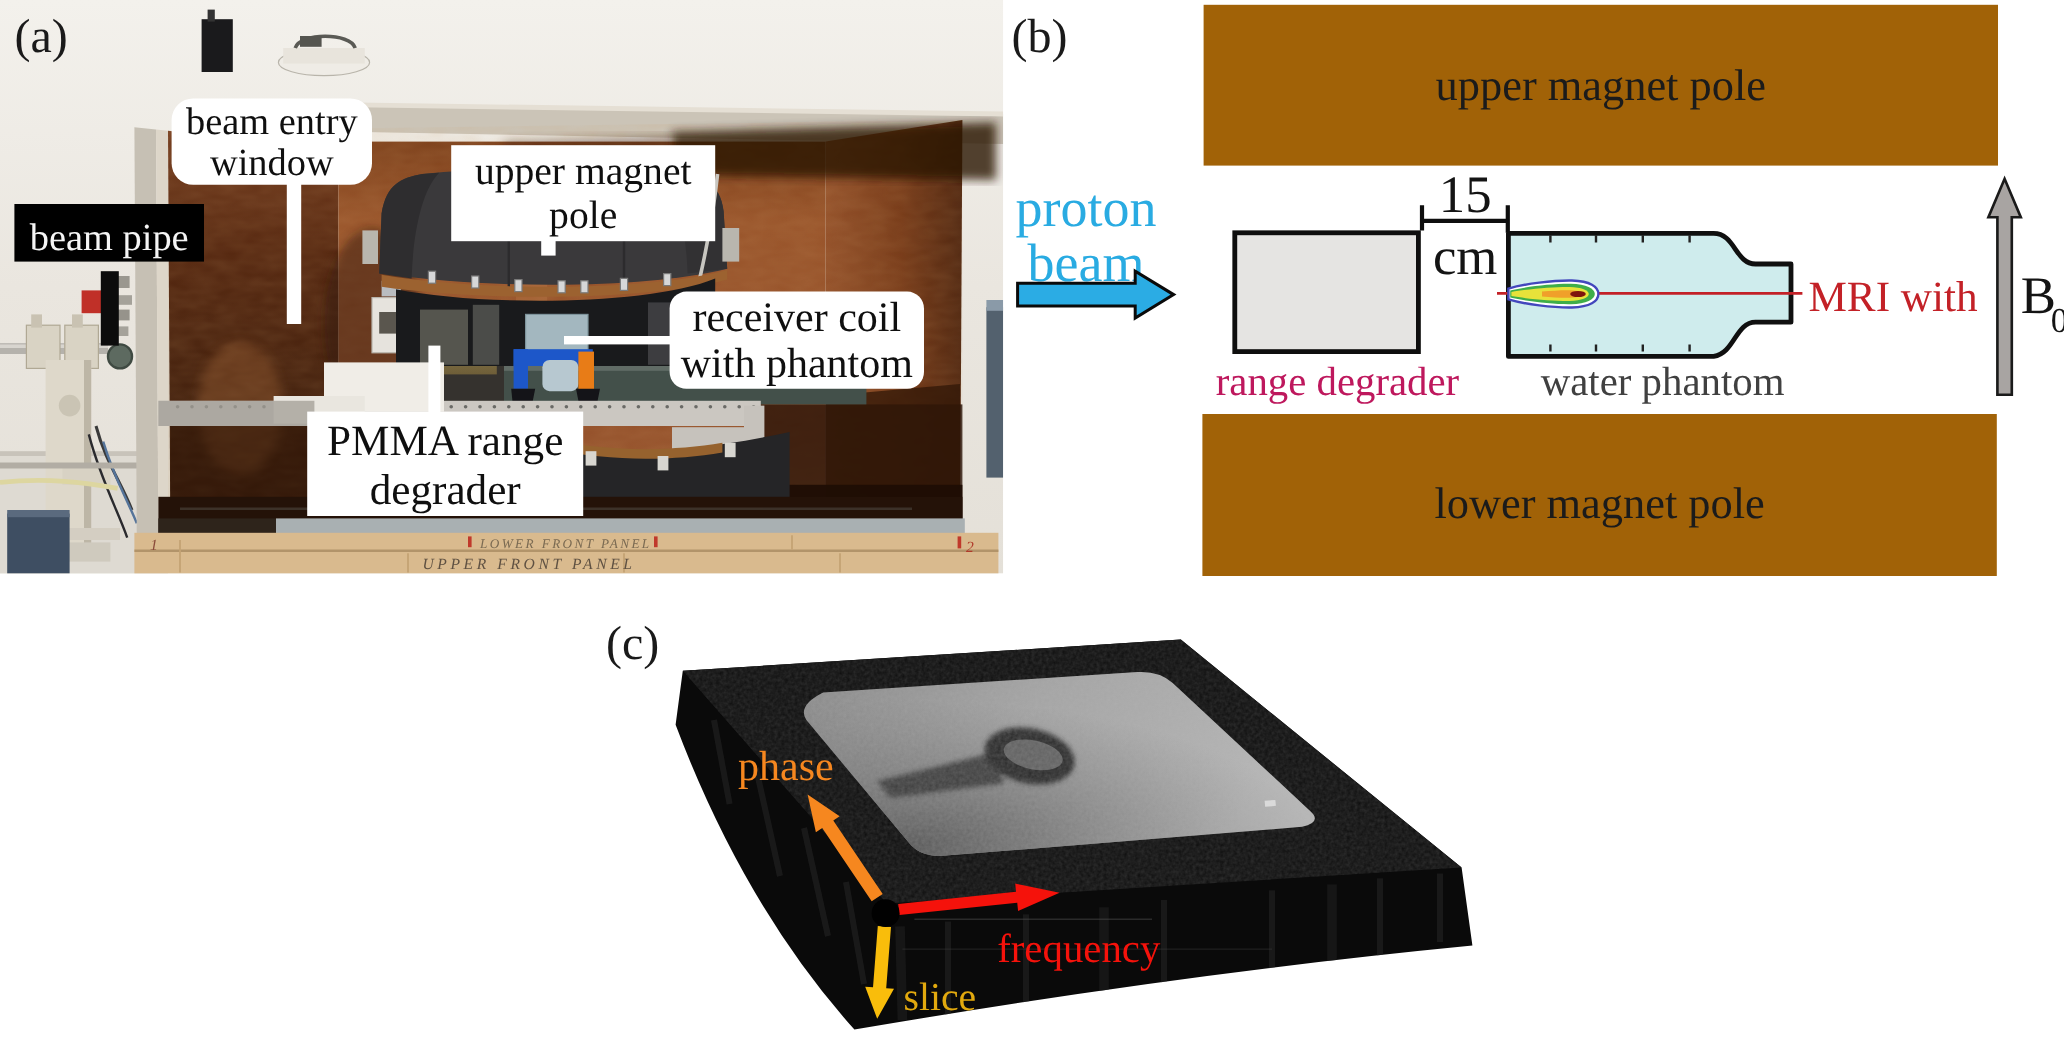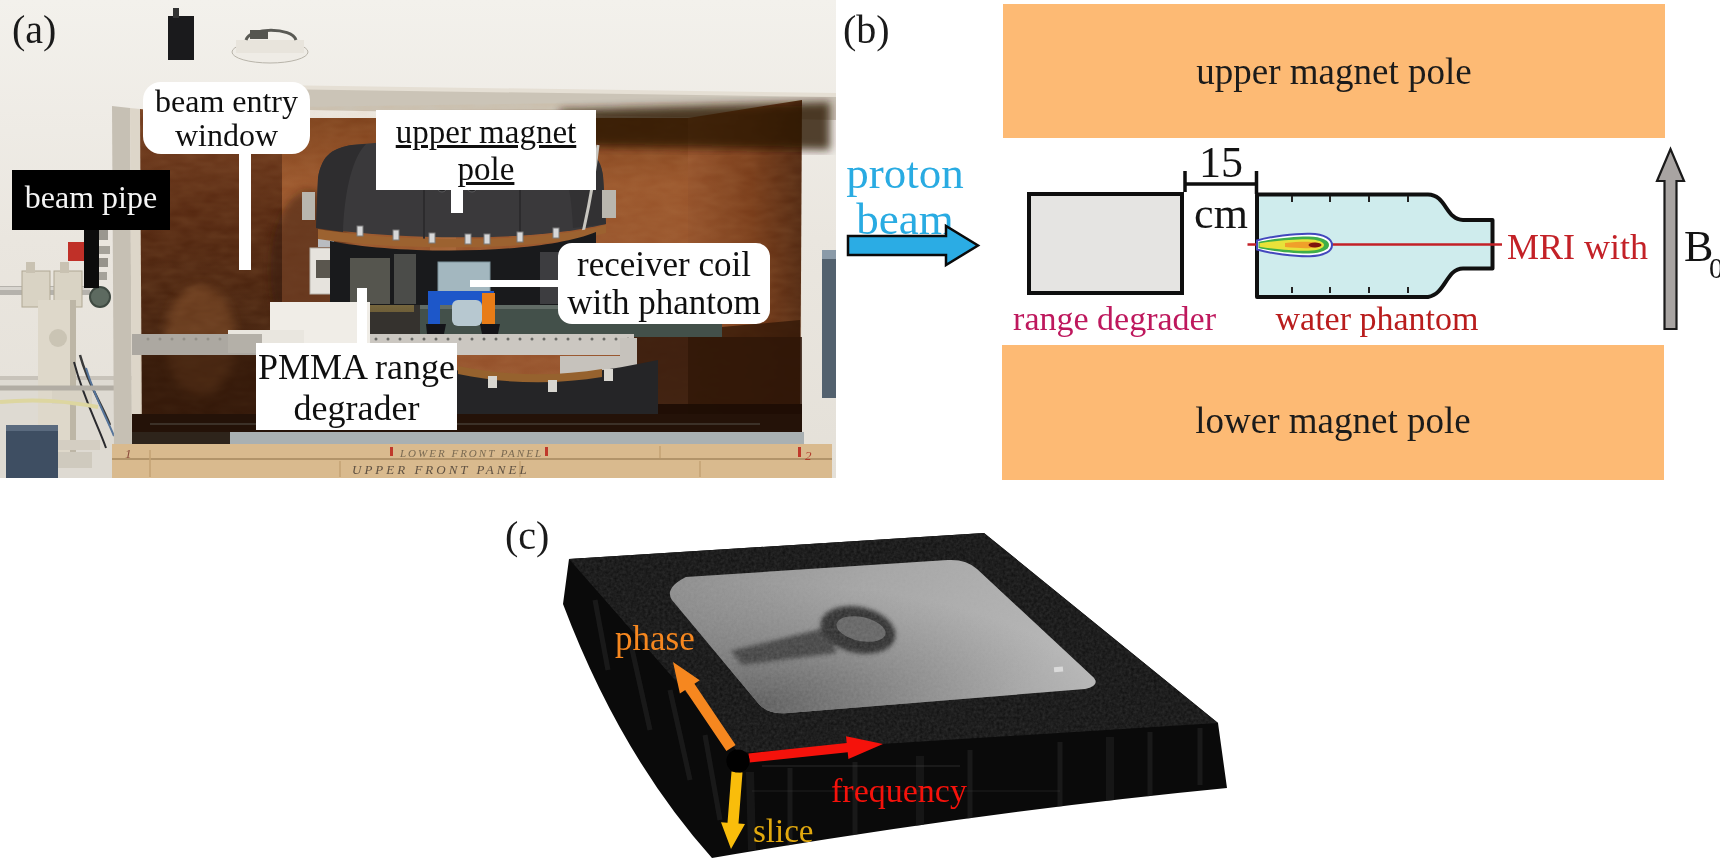--- a/index.html
+++ b/index.html
@@ -1,21 +1,21 @@
 <!DOCTYPE html>
 <html><head>
 <meta charset="utf-8">
 <style>
 html,body{margin:0;padding:0;background:#fff;}
 #page{position:relative;width:1720px;height:866px;background:#ffffff;overflow:hidden;
   font-family:"Liberation Serif",serif;}
 .abs{position:absolute;}
 .lbl{position:absolute;background:#ffffff;color:#0f0f0f;text-align:center;}
 .cap{position:absolute;color:#1a1a1a;font-size:40px;}
-.pole{position:absolute;left:1003px;width:662px;height:134px;background:#fdba74;
+.pole{position:absolute;left:1003px;width:662px;height:134px;background:#a16207;
   display:flex;align-items:center;justify-content:center;color:#1b1b1b;font-size:37px;}
 </style>
 </head>
 <body>
 <div id="page">
 
 <svg class="abs" style="left:0;top:0" width="836" height="478" viewBox="0 0 836 478">
 <defs>
 <linearGradient id="wallg" x1="0" y1="0" x2="0" y2="1">
  <stop offset="0" stop-color="#f3f1ec"></stop>
@@ -228,32 +228,32 @@
 <rect x="250" y="30" width="18" height="9" fill="#555550"></rect>
 
 <rect x="239" y="152" width="12" height="118" fill="#ffffff"></rect>
 <rect x="451" y="183" width="12" height="30" fill="#ffffff"></rect>
 <rect x="470" y="280" width="92" height="7" fill="#ffffff"></rect>
 <rect x="357" y="288" width="10" height="57" fill="#ffffff"></rect>
 </svg>
 <div class="cap" style="left:12px;top:6px;">(a)</div>
 
 <div class="lbl" style="left:143px;top:82px;width:167px;height:70px;font-size:32px;line-height:34px;padding-top:2px;border-radius:18px;">beam entry<br>window</div>
-<div class="lbl" style="left:376px;top:110px;width:220px;height:76px;font-size:33px;line-height:37px;padding-top:4px;text-decoration:underline;">upper magnet<br>pole</div>
+<div class="lbl" style="left:376px;top:121px;width:220px;height:76px;font-size:33px;line-height:37px;padding-top:4px;">upper magnet<br>pole</div>
 <div class="lbl" style="left:558px;top:243px;width:212px;height:78px;font-size:35px;line-height:38px;padding-top:3px;border-radius:14px;">receiver coil<br>with phantom</div>
-<div class="lbl" style="left:256px;top:343px;width:201px;height:83px;font-size:36px;line-height:41px;padding-top:4px;">PMMA range<br>degrader</div>
-<div class="lbl" style="left:12px;top:170px;width:158px;height:60px;background:#000;color:#f5f5f5;font-size:32px;line-height:54px;">beam pipe</div>
+<div class="lbl" style="left:256px;top:343px;width:230px;height:83px;font-size:36px;line-height:41px;padding-top:4px;">PMMA range<br>degrader</div>
+<div class="lbl" style="left:12px;top:170px;width:158px;height:48px;background:#000;color:#f5f5f5;font-size:32px;line-height:54px;">beam pipe</div>
 
 <div class="cap" style="left:843px;top:6px;">(b)</div>
 <div class="pole" style="top:4px;">upper magnet pole</div>
 <div class="pole" style="top:345px;left:1002px;height:135px;box-sizing:border-box;padding-top:16px;">lower magnet pole</div>
 <div class="abs" style="left:845px;top:150px;width:120px;text-align:center;font-size:45px;line-height:46px;color:#29abe2;">proton<br>beam</div>
 <div class="abs" style="left:1027px;top:192px;width:149px;height:95px;border:4px solid #0e0e0e;background:#e5e4e2;"></div>
 <div class="abs" style="left:996px;top:300px;width:220px;text-align:right;font-size:34px;color:#be185d;">range degrader</div>
-<div class="abs" style="left:1267px;top:300px;width:220px;text-align:center;font-size:34px;color:#b91c1c;">water phantom</div>
+<div class="abs" style="left:1267px;top:300px;width:220px;text-align:right;font-size:34px;color:#404040;">water phantom</div>
 <div class="abs" style="left:1171px;top:137px;width:100px;text-align:center;font-size:44px;color:#141414;">15 cm</div>
 <div class="abs" style="left:1507px;top:226px;font-size:36px;color:#c32127;">MRI with</div>
 <div class="abs" style="left:1684px;top:221px;font-size:44px;color:#141414;">B</div>
 <div class="abs" style="left:1709px;top:252px;font-size:29px;color:#141414;">0</div>
 
 <svg class="abs" style="left:840px;top:0" width="880" height="500" viewBox="840 0 880 500">
 
 <polygon points="848,236 946,236 946,226 978,245.5 946,265 946,255 848,255" fill="#2bace4" stroke="#0a0a0a" stroke-width="2.5"></polygon>
 
 <path d="M1185,171 V192 M1256.5,171 V194 M1185,184 H1256.5" stroke="#0e0e0e" stroke-width="3.5" fill="none"></path>

